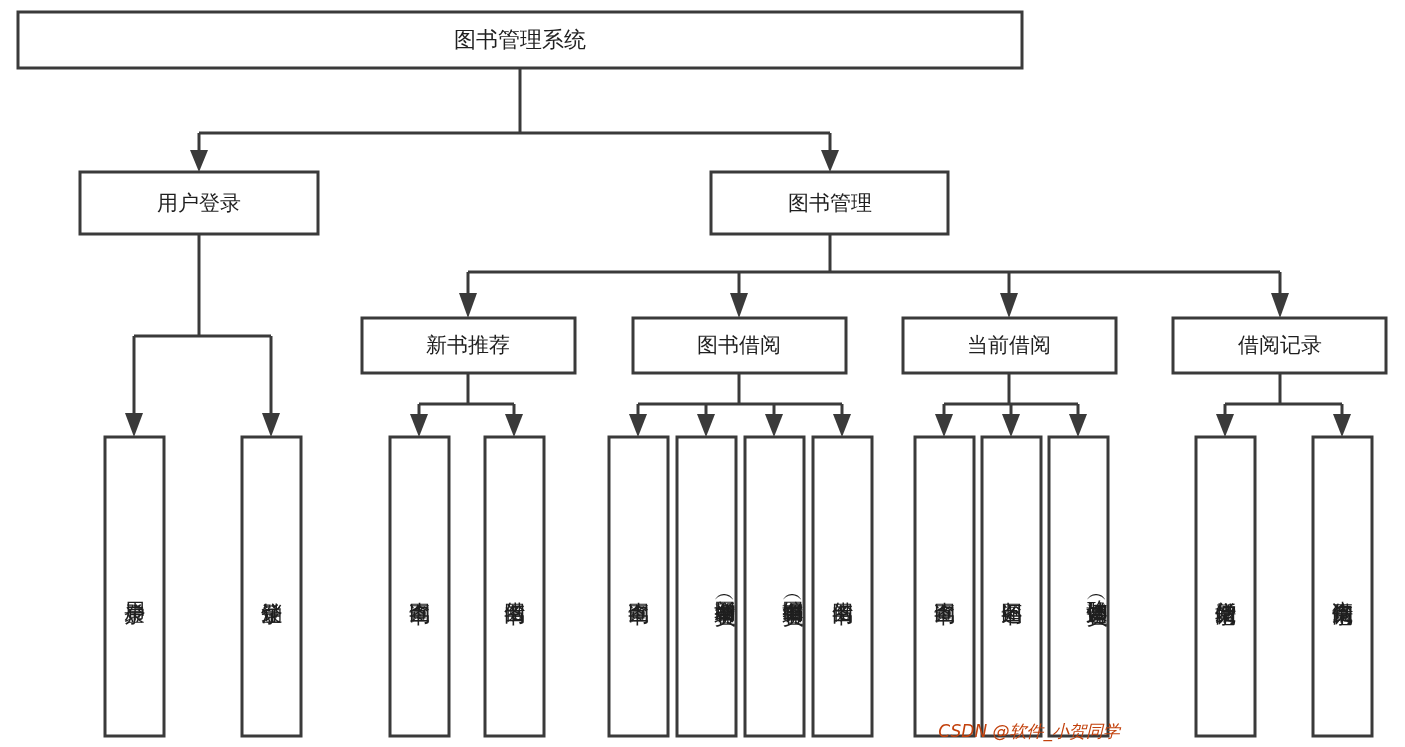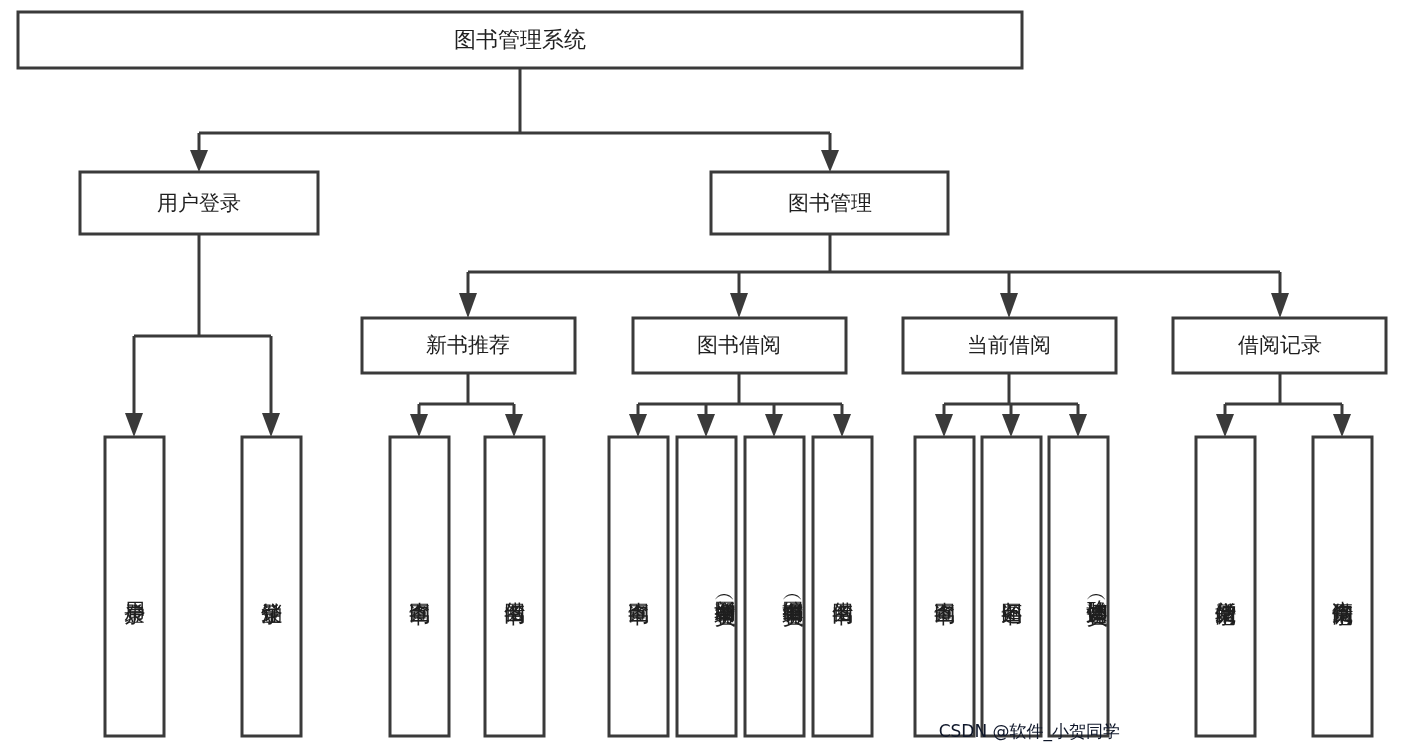--- a/index.html
+++ b/index.html
@@ -27,22 +27,23 @@
     font-size:21px;line-height:1.08;color:#1f1f1f;
     writing-mode:vertical-rl;text-orientation:upright;
     white-space:nowrap;letter-spacing:1px;
     display:flex;align-items:flex-start;justify-content:center;
     pointer-events:none;
   }
   .vlabel.center{align-items:center;}
   #watermark{
     position:absolute;right:8px;bottom:4px;
     font-family:"DejaVu Sans","Liberation Sans",sans-serif;
-    font-size:17px;color:#0f172a;white-space:nowrap;
+    font-size:17px;color:#c2410c;white-space:nowrap;
     user-select:none;
+    font-style:italic;
   }
 </style>
 </head>
 <body>
 
 <div id="diagram-root">
 
   <svg id="diagram-svg" viewBox="0 0 1405 747" xmlns="http://www.w3.org/2000/svg">
 
     <g>

